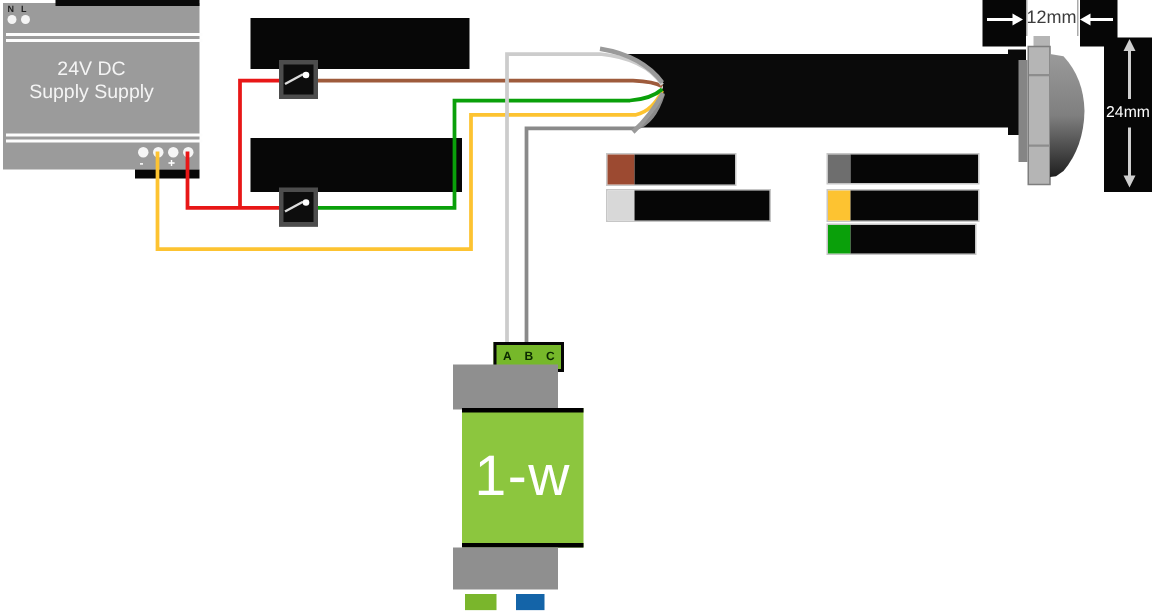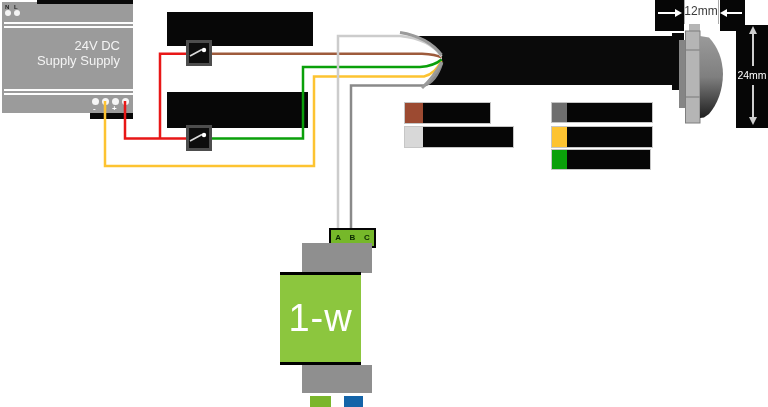--- a/index.html
+++ b/index.html
@@ -6,21 +6,21 @@
   #stage{position:relative;width:768px;height:407px;background:#ffffff;overflow:hidden;
          font-family:"Liberation Sans","DejaVu Sans",sans-serif;}
   .abs{position:absolute;}
   .black{background:#070707;}
   
   .psu{left:2px;top:2px;width:131px;height:111px;background:#9b9b9b;}
   .psu-topbar{left:37px;top:0;width:96px;height:4px;background:#0a0a0a;}
   .psu-inlabel{font-size:6px;font-weight:bold;color:#222;line-height:6px;}
   .psu-circ{width:6px;height:6px;border-radius:50%;background:#f4f4f4;}
   .psu-line{left:2px;width:131px;height:2px;background:#fdfdfd;}
-  .psu-title{left:2px;top:38px;width:118px;text-align:right;color:#f4f4f4;font-size:13px;line-height:15px;}
+  .psu-title{left:2px;top:38px;width:118px;text-align:center;color:#f4f4f4;font-size:13px;line-height:15px;}
   .psu-outcirc{width:7px;height:7px;border-radius:50%;background:#f6f6f6;}
   .psu-mark{color:#fff;font-size:8px;line-height:8px;font-weight:bold;}
   .psu-redact{left:90px;top:113px;width:43px;height:6px;background:#070707;}
   
   .labelbox1{left:167px;top:12px;width:146px;height:34px;}
   .labelbox2{left:167px;top:92px;width:141px;height:36px;}
   
   .switch{width:20px;height:20px;background:#0d0d0d;border:3px solid #4d4d4d;z-index:3;}
   .sw1{left:186px;top:40px;} .sw2{left:186px;top:125px;}
   
@@ -37,21 +37,21 @@
   .arrline-h{height:2px;background:#fff;z-index:4;}
   .tri{width:0;height:0;z-index:4;}
   .dim24-text{left:735px;top:67px;width:34px;height:17px;text-align:center;color:#fff;
               font-size:10.5px;line-height:17px;z-index:4;}
   .varrline{width:2px;background:#cfcfcf;z-index:4;}
   
   .mod-strip{left:329px;top:228px;width:43px;height:16px;border:2px solid #050505;
              display:flex;justify-content:space-around;align-items:center;z-index:3;}
   .mod-strip span{font-size:8px;font-weight:bold;color:#0b2a00;line-height:8px;}
   .mod-grayt{left:302px;top:243px;width:70px;height:30px;background:#8f8f8f;z-index:3;}
-  .mod-body{left:280px;top:272px;width:81px;height:87px;border-top:3px solid #000;
+  .mod-body{left:308px;top:272px;width:81px;height:87px;border-top:3px solid #000;
             border-bottom:3px solid #000;z-index:3;display:flex;align-items:center;justify-content:center;}
   .mod-body span{color:#fff;font-size:38px;font-weight:200;letter-spacing:1px;}
   .mod-grayb{left:302px;top:365px;width:70px;height:28px;background:#8f8f8f;z-index:3;}
   .mod-conn{top:396px;height:11px;z-index:3;}
 </style>
 </head>
 <body>
 
 <div id="stage">
 

